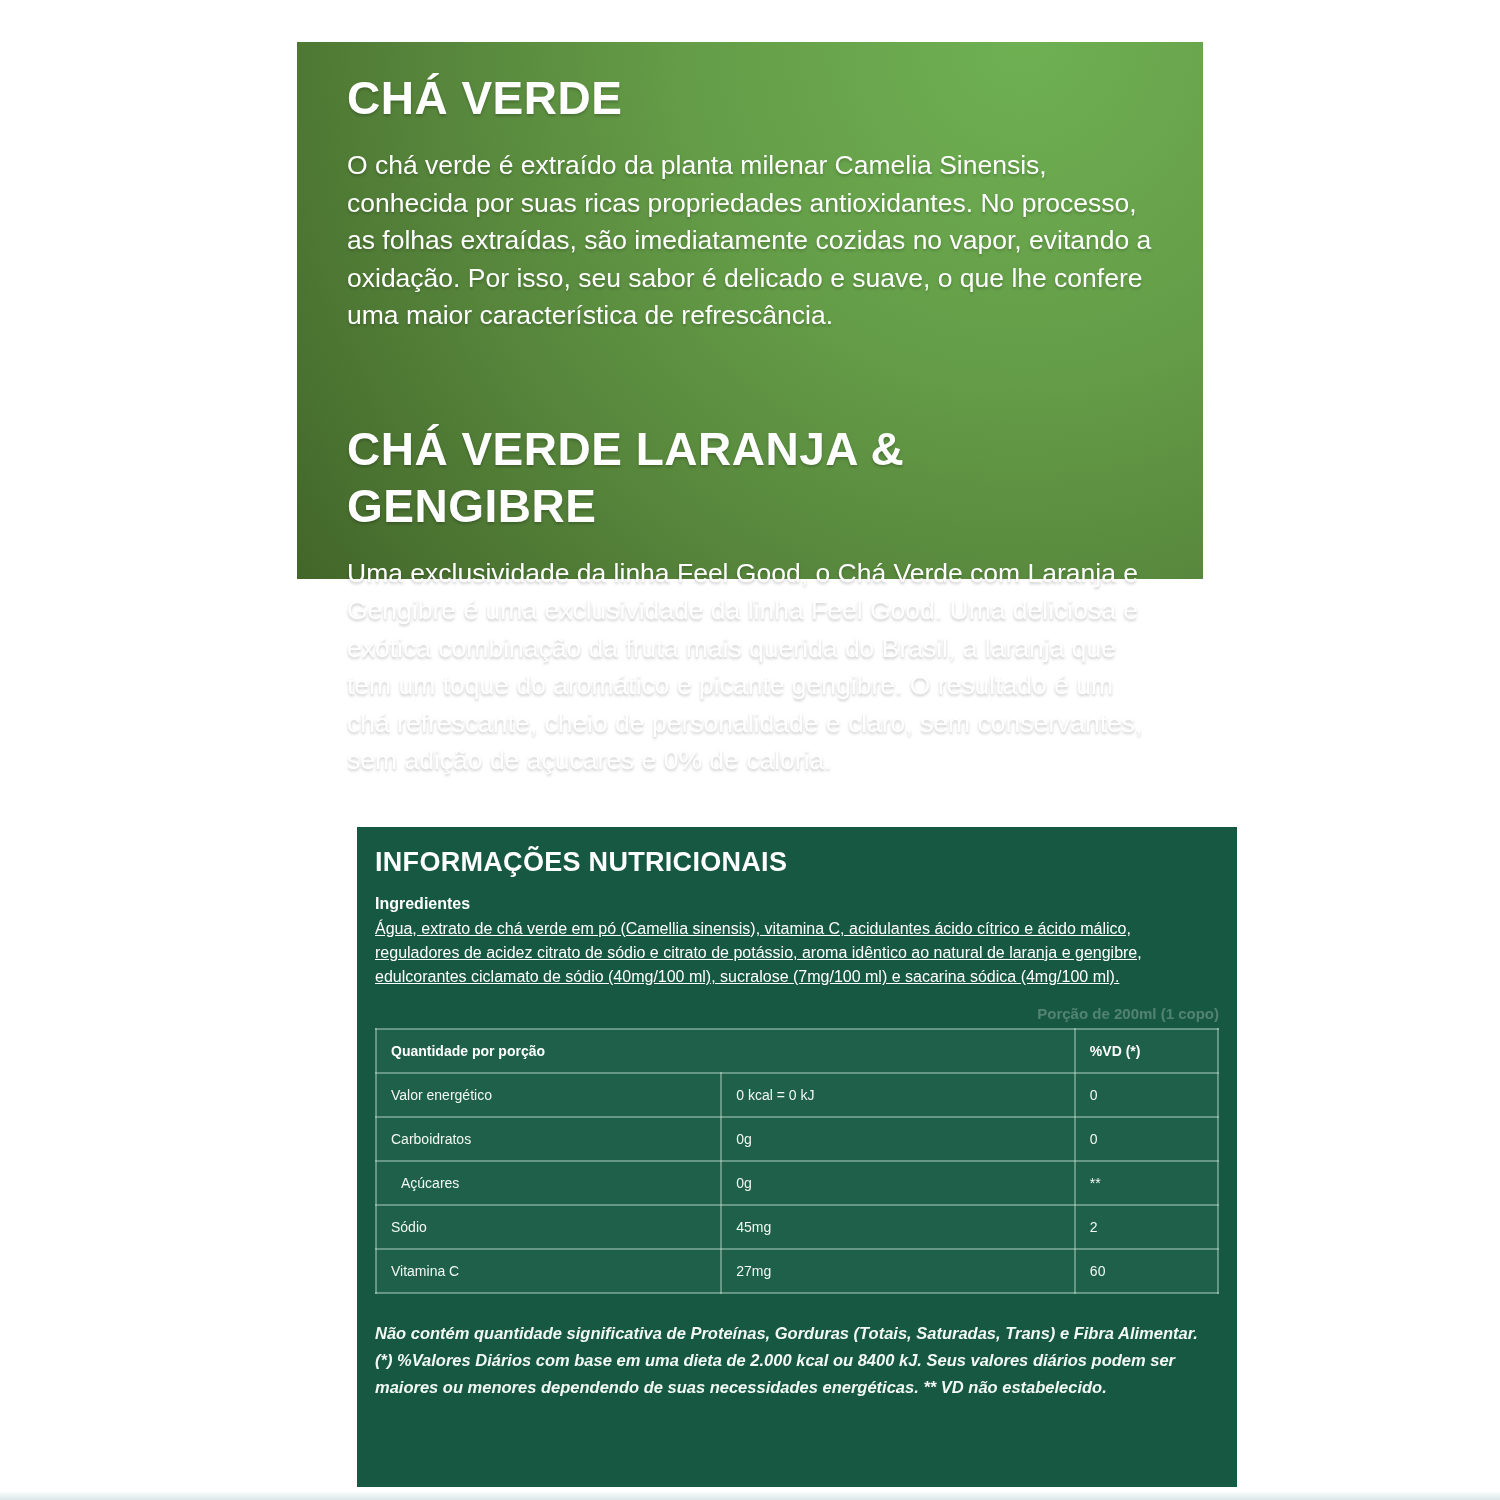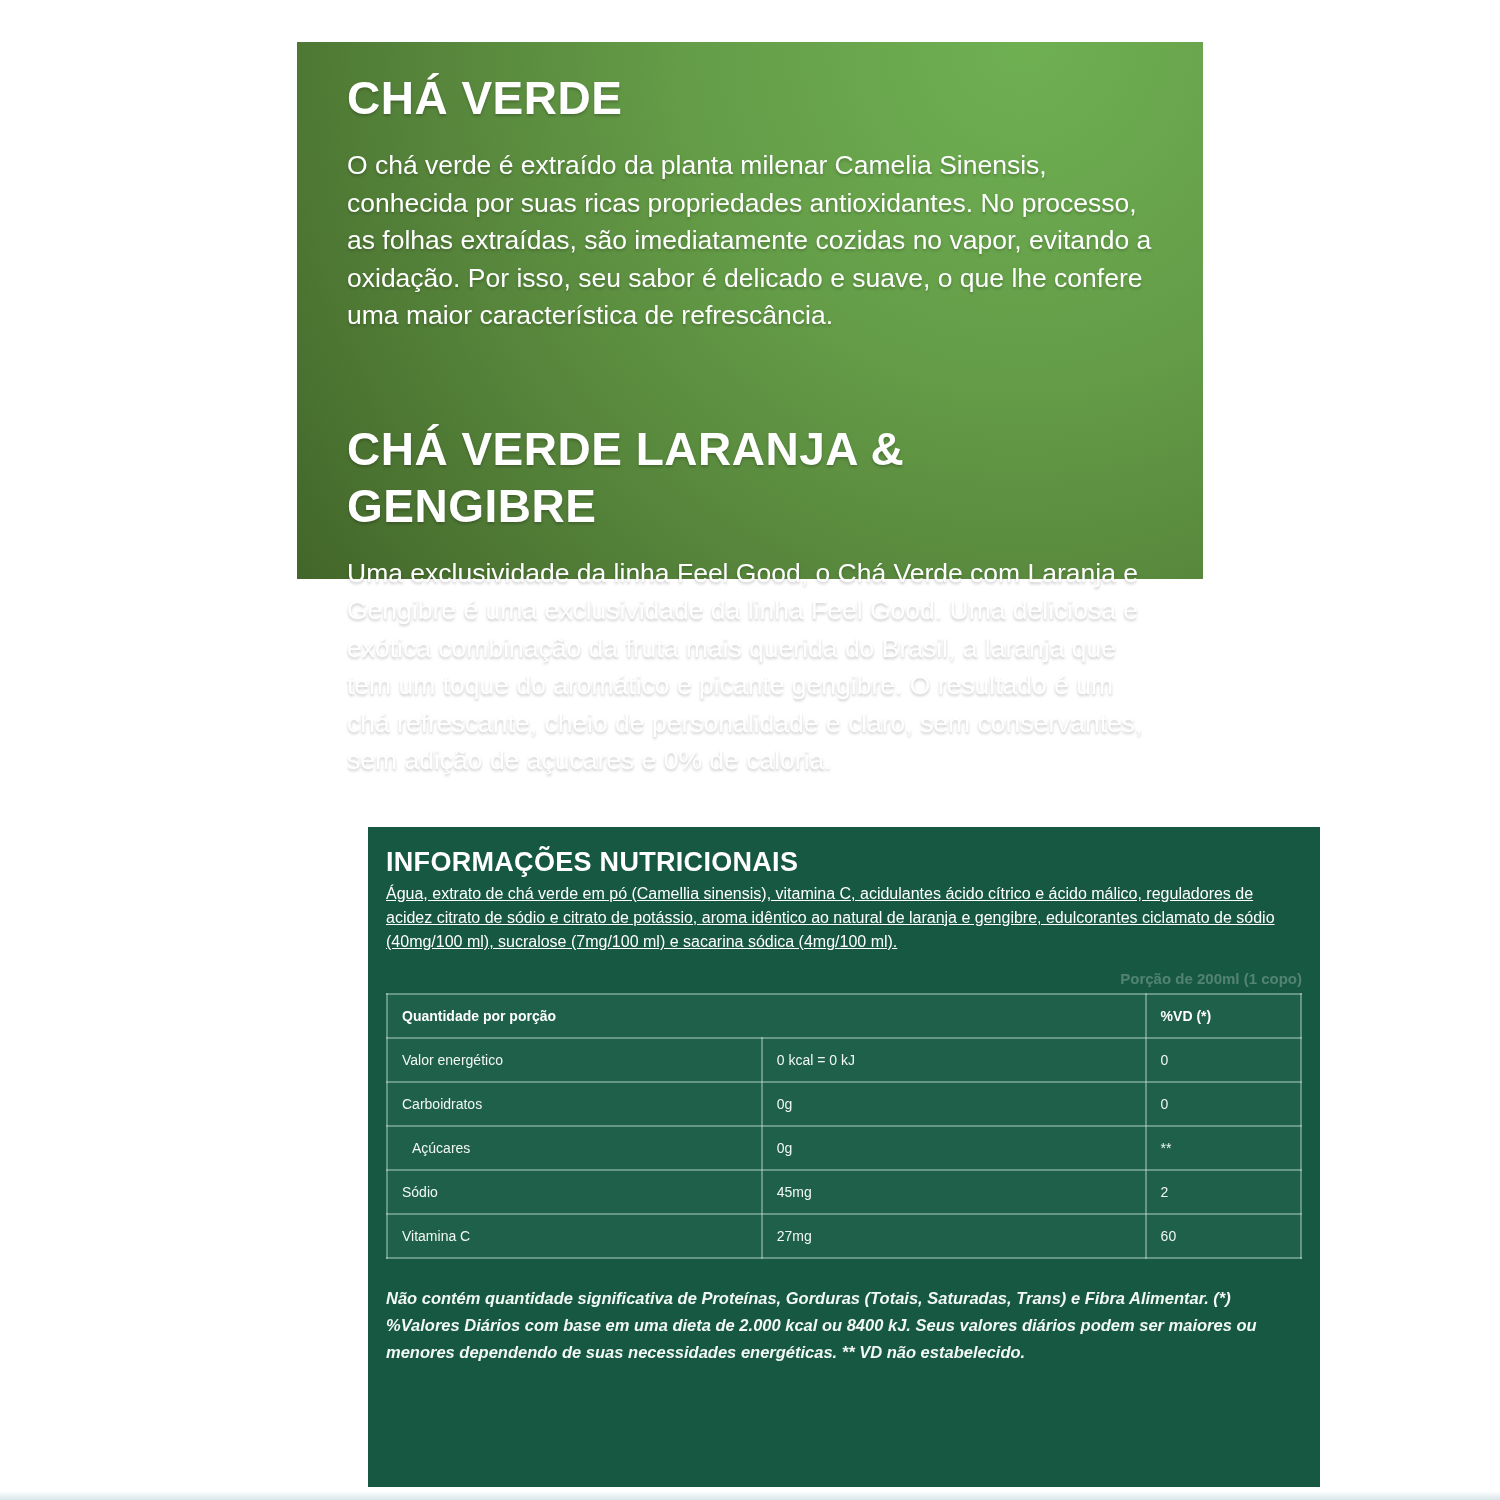--- a/index.html
+++ b/index.html
@@ -24,21 +24,21 @@
     letter-spacing: 0.5px; margin: 0;
   }
   .hero-title.second { margin-top: 86px; max-width: 660px; }
   .hero-paragraph {
     font-size: 26.5px; line-height: 37.5px; font-weight: 400;
     margin: 20px 0 0 0;
   }
 
   
   .panel {
-    position: absolute; left: 368px; top: 827px; width: 952px; height: 660px;
+    position: absolute; left: 357px; top: 827px; width: 880px; height: 660px;
     background: #175843;
     padding: 20px 18px 0 18px;
     color: #ffffff;
   }
   .panel-title { margin: 0; font-size: 27px; font-weight: 700; letter-spacing: 0.3px; }
   .ingredients-label { font-size: 16px; font-weight: 700; margin-top: 17px; }
   .ingredients-text { font-size: 16px; line-height: 24px; font-weight: 400; margin-top: 4px; text-decoration: underline; }
   .serving-note {
     text-align: right; font-size: 15px; font-weight: 700;
     color: rgba(255,255,255,0.25); margin-top: 8px;
@@ -70,20 +70,21 @@
   <section class="hero">
     <h1 class="hero-title">CHÁ VERDE</h1>
     <p class="hero-paragraph">O chá verde é extraído da planta milenar Camelia Sinensis, conhecida por suas ricas propriedades antioxidantes. No processo, as folhas extraídas, são imediatamente cozidas no vapor, evitando a oxidação. Por isso, seu sabor é delicado e suave, o que lhe confere uma maior característica de refrescância.</p>
     <h2 class="hero-title second">CHÁ VERDE LARANJA &amp; GENGIBRE</h2>
     <p class="hero-paragraph">Uma exclusividade da linha Feel Good, o Chá Verde com Laranja e Gengibre é uma exclusividade da linha Feel Good. Uma deliciosa e exótica combinação da fruta mais querida do Brasil, a laranja que tem um toque do aromático e picante gengibre. O resultado é um chá refrescante, cheio de personalidade e claro, sem conservantes, sem adição de açucares e 0% de caloria.</p>
   </section>
 
   <section class="panel">
     <h3 class="panel-title">INFORMAÇÕES NUTRICIONAIS</h3>
 
+    <div class="ingredients-label">Ingredientes</div>
     <p class="ingredients-text">Água, extrato de chá verde em pó (Camellia sinensis), vitamina C, acidulantes ácido cítrico e ácido málico, reguladores de acidez citrato de sódio e citrato de potássio, aroma idêntico ao natural de laranja e gengibre, edulcorantes ciclamato de sódio (40mg/100 ml), sucralose (7mg/100 ml) e sacarina sódica (4mg/100 ml).</p>
 
     <div class="serving-note">Porção de 200ml (1 copo)</div>
 
     <table class="nutrition-table">
       <colgroup>
         <col style="width:41%">
           <col style="width:42%">
           <col style="width:17%">
       </colgroup>

